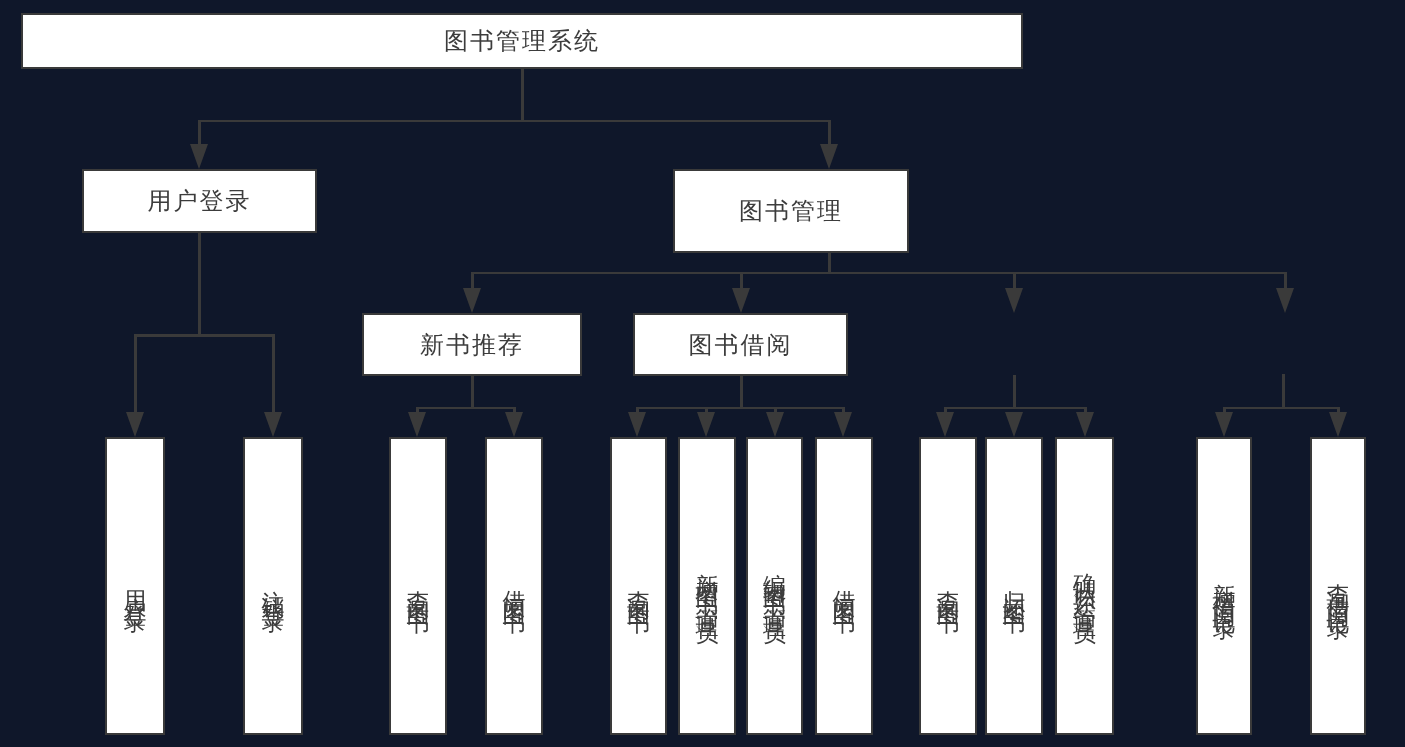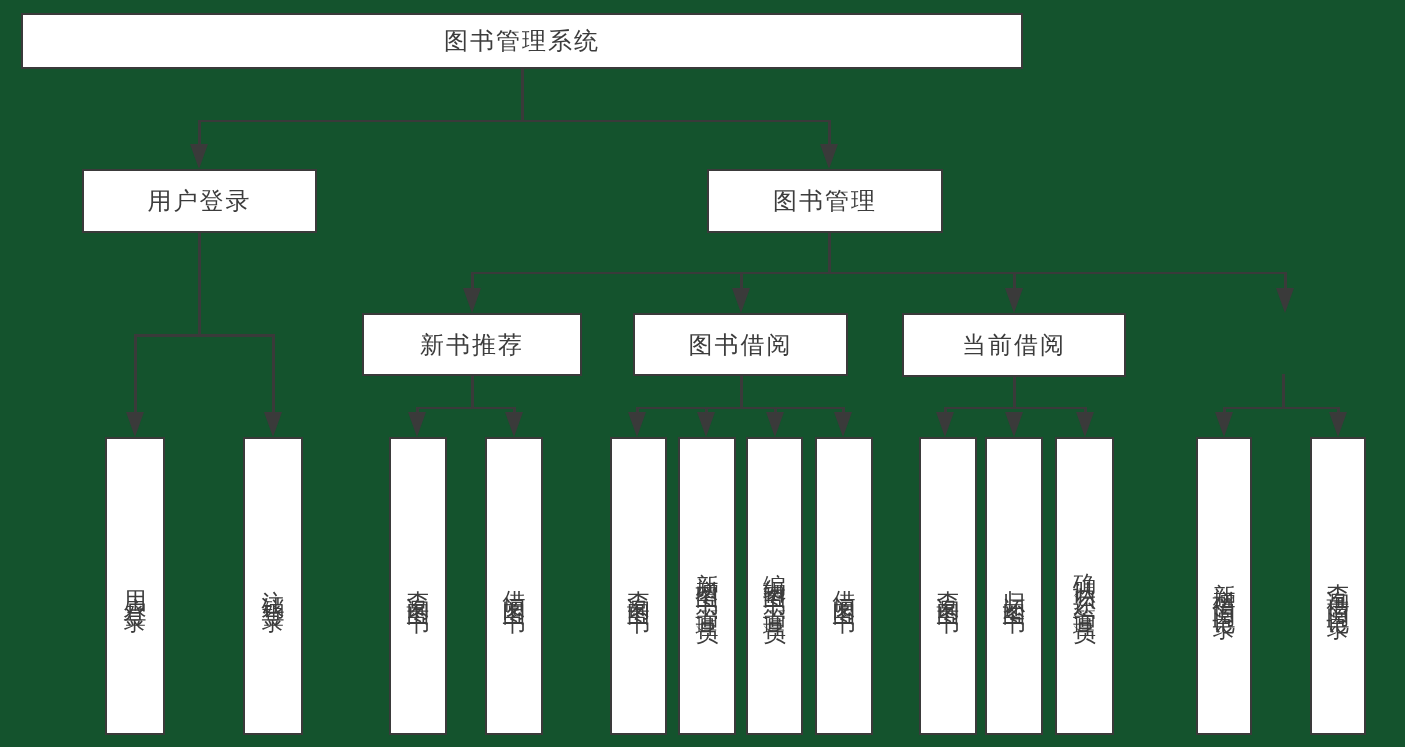--- a/index.html
+++ b/index.html
@@ -1,17 +1,17 @@
 <!DOCTYPE html>
 <html><head>
 <meta charset="utf-8">
 <style>
   html,body{margin:0;padding:0;background:#ffffff;}
   .canvas{
-    position:relative;width:1405px;height:747px;background:#14532d;overflow:hidden;
+    position:relative;width:1405px;height:747px;background:#0f172a;overflow:hidden;
     font-family:"Liberation Sans","DejaVu Sans",sans-serif;
   }
   .box{
     position:absolute;box-sizing:border-box;background:#ffffff;
     border:2.5px solid #3a3a3a;color:#3c3c3c;
     display:flex;align-items:center;justify-content:center;
     z-index:2;
   }
   .hbox{font-size:24px;letter-spacing:2px;white-space:nowrap;}
   .vbox{
@@ -33,27 +33,26 @@
 </style>
 </head>
 <body>
 
 <div class="canvas">
 
   <div class="box hbox" style="left:21px;top:13px;width:1002px;height:56px">图书管理系统</div>
 
   <div class="box hbox" style="left:82px;top:169px;width:235px;height:64px">用户登录</div>
 
-  <div class="box hbox" style="left:707px;top:169px;width:236px;height:64px">图书管理</div>
+  <div class="box hbox" style="left:673px;top:169px;width:236px;height:84px">图书管理</div>
 
   <div class="box hbox" style="left:362px;top:313px;width:220px;height:63px">新书推荐</div>
 
   <div class="box hbox" style="left:633px;top:313px;width:215px;height:63px">图书借阅</div>
 
-  <div class="box hbox" style="left:902px;top:313px;width:224px;height:64px">当前借阅</div>
 
 
   <div class="box vbox" style="left:105px;top:437px;width:60px;height:298px">用户登录</div>
   <div class="box vbox" style="left:243px;top:437px;width:60px;height:298px">注销登录</div>
 
   <div class="box vbox" style="left:389px;top:437px;width:58px;height:298px">查询图书</div>
   <div class="box vbox" style="left:485px;top:437px;width:58px;height:298px">借阅图书</div>
 
   <div class="box vbox" style="left:610px;top:437px;width:57px;height:298px">查询图书</div>
   <div class="box vbox" style="left:678px;top:437px;width:58px;height:298px">新增图书（管理员）</div>

